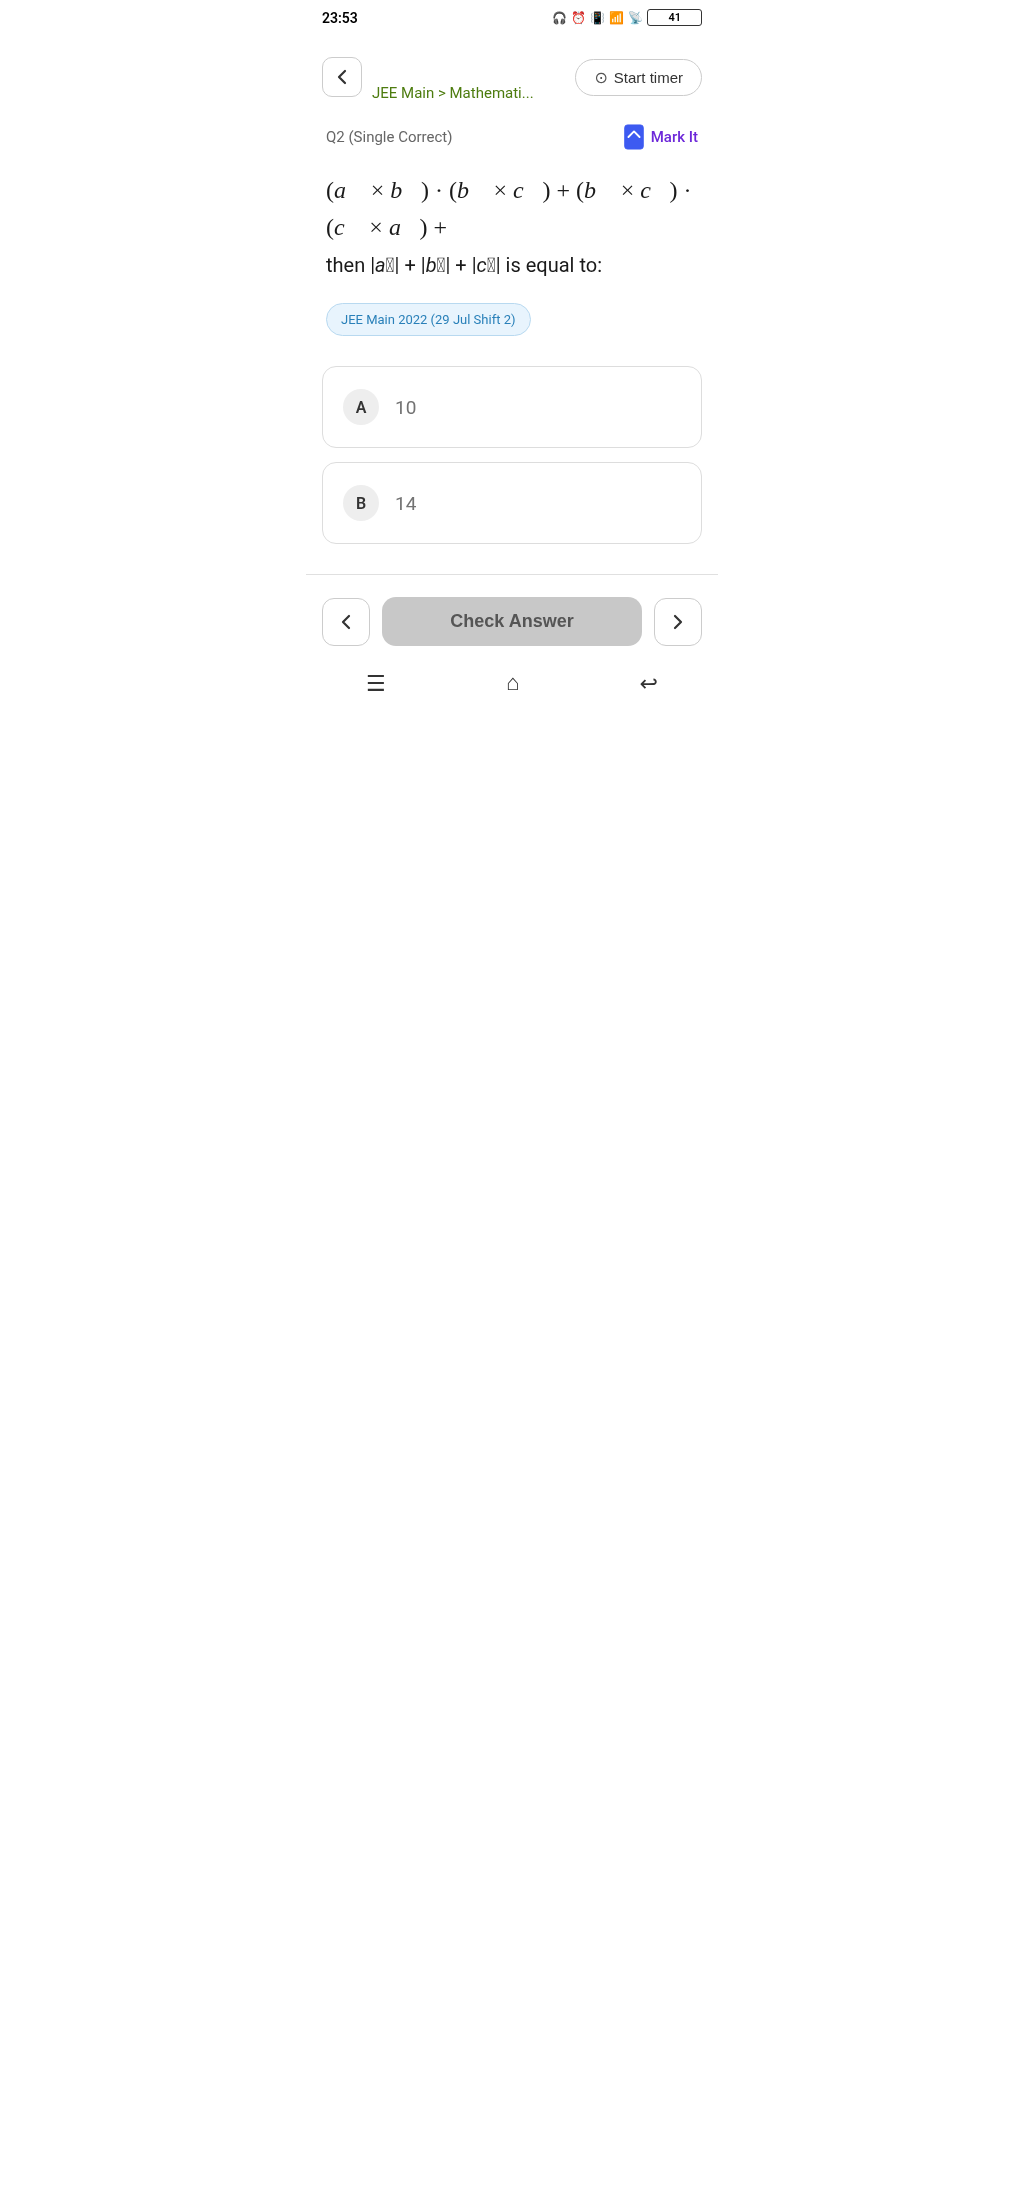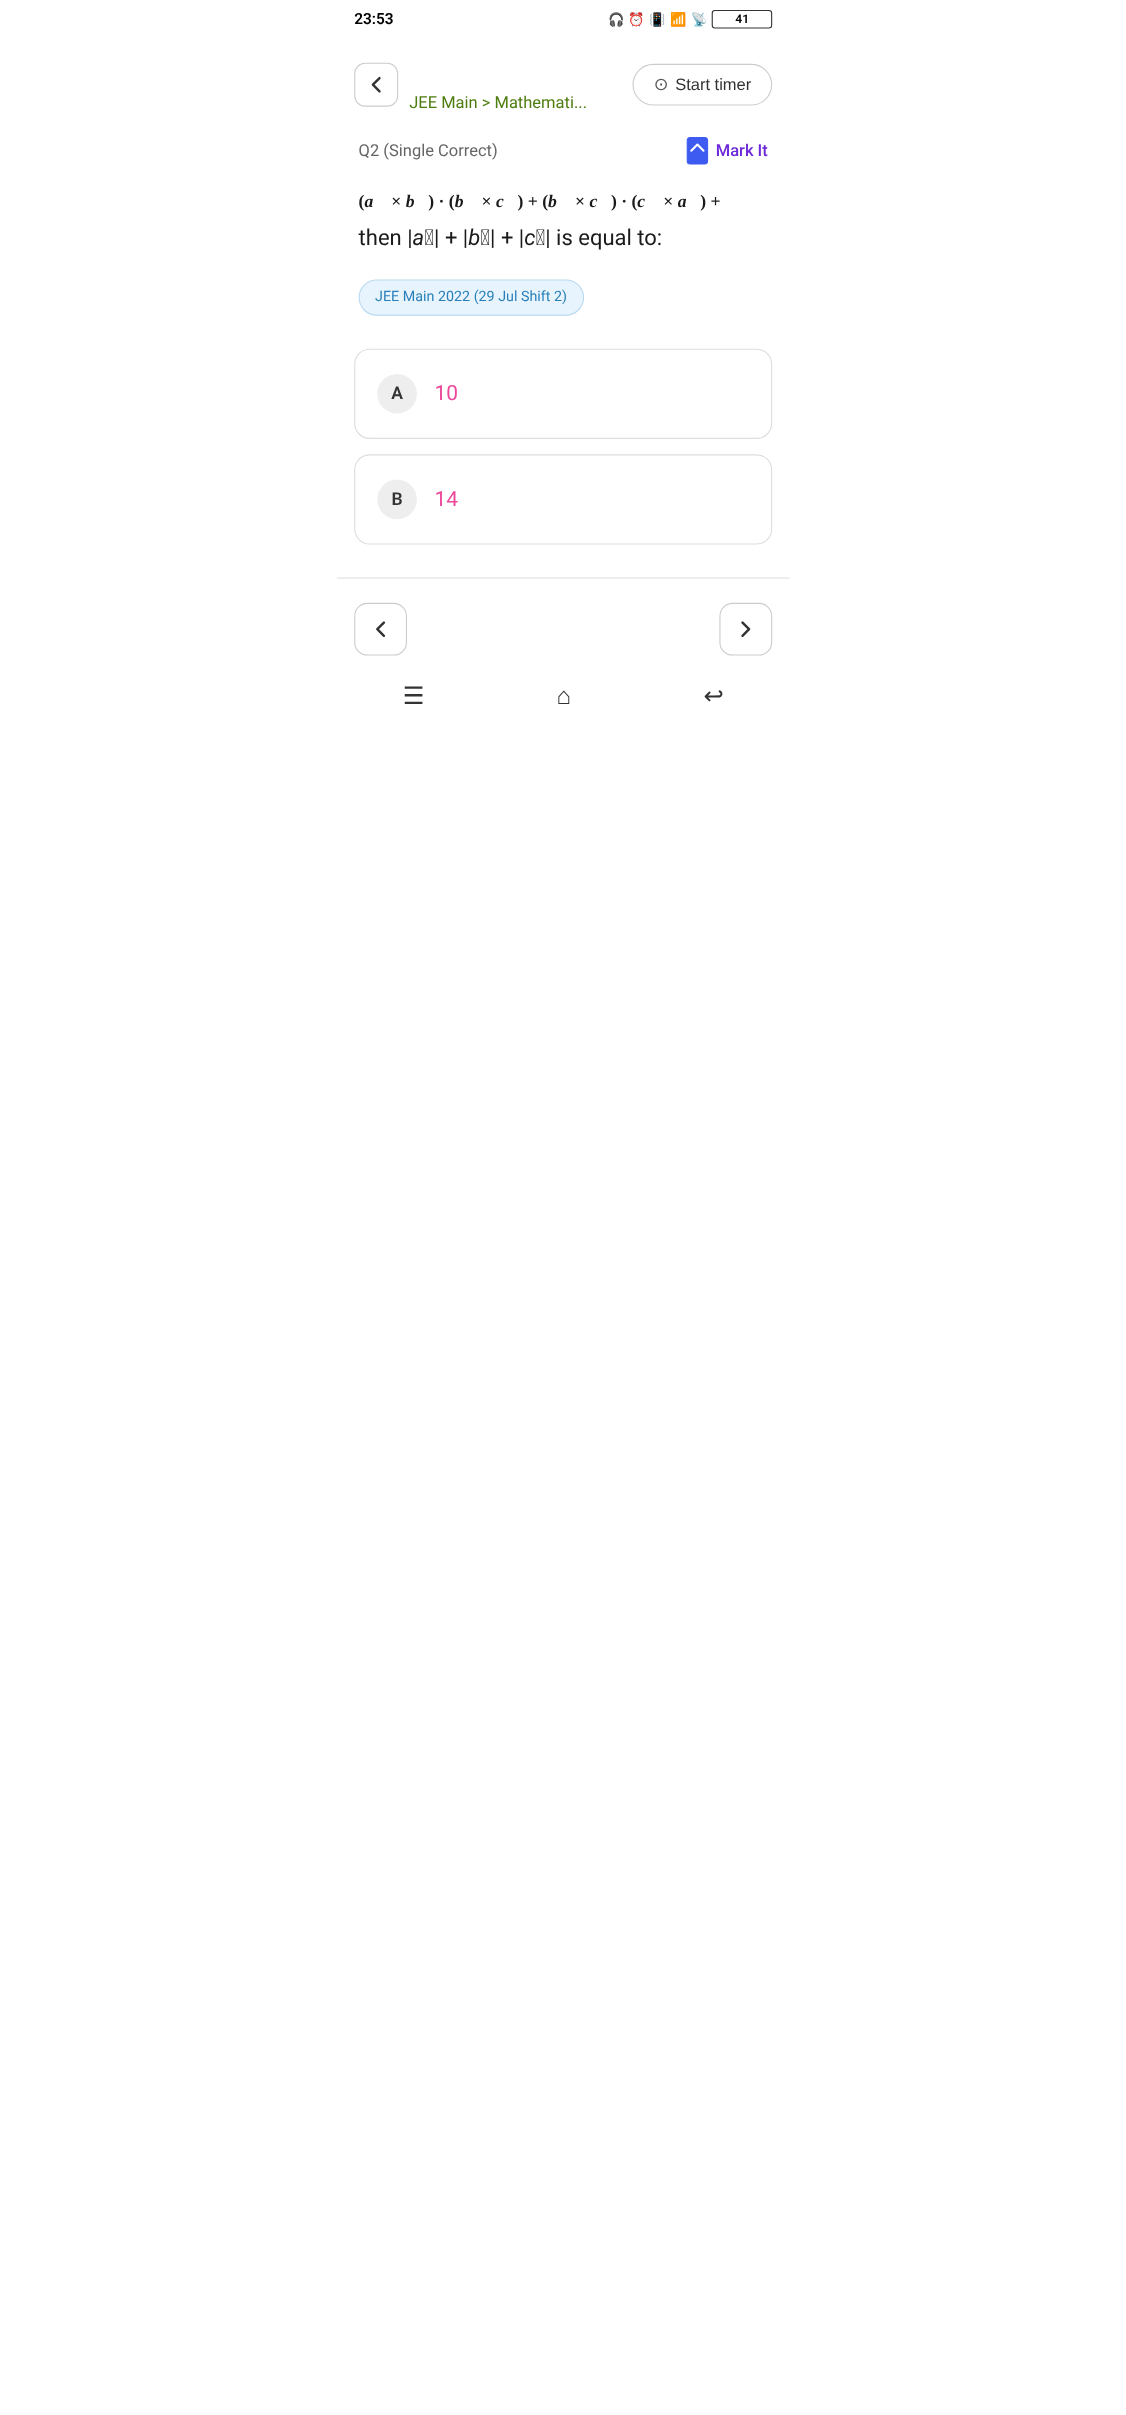--- a/index.html
+++ b/index.html
@@ -167,21 +167,21 @@
       display: flex;
       align-items: center;
       justify-content: center;
       font-size: 16px;
       font-weight: 600;
       color: #333;
       flex-shrink: 0;
     }
     .option-text {
       font-size: 19px;
-      color: #ec4899;
+      color: #737373;
     }
 
     
     .divider {
       height: 1px;
       background: #e0e0e0;
       margin: 10px 0;
     }
 
     
@@ -230,24 +230,23 @@
     .sys-nav-icon {
       font-size: 22px;
       color: #333;
       cursor: pointer;
     }
 
     
     .math-line {
       display: block;
       font-family: 'Times New Roman', Times, serif;
-      font-size: 16px;
+      font-size: 24px;
       margin-top: 4px;
       margin-bottom: 4px;
-      font-weight: bold;
     }
   </style>
 </head>
 <body>
 
 <div class="status-bar">
   <div class="status-time">23:53</div>
   <div class="status-icons">
     <span>🎧</span>
     <span>⏰</span>
@@ -312,20 +311,23 @@
 </div>
 
 <div class="divider"></div>
 
 <div class="bottom-nav">
   <button class="nav-arrow-btn">
     <svg width="10" height="16" viewBox="0 0 10 16" fill="none">
       <path d="M8 2L2 8L8 14" stroke="#333" stroke-width="2.2" stroke-linecap="round" stroke-linejoin="round"></path>
     </svg>
   </button>
+  <button class="check-answer-btn">
+    <span>Check Answer</span>
+  </button>
   <button class="nav-arrow-btn">
     <svg width="10" height="16" viewBox="0 0 10 16" fill="none">
       <path d="M2 2L8 8L2 14" stroke="#333" stroke-width="2.2" stroke-linecap="round" stroke-linejoin="round"></path>
     </svg>
   </button>
 </div>
 
 <div class="system-nav">
   <span class="sys-nav-icon">☰</span>
   <span class="sys-nav-icon">⌂</span>

